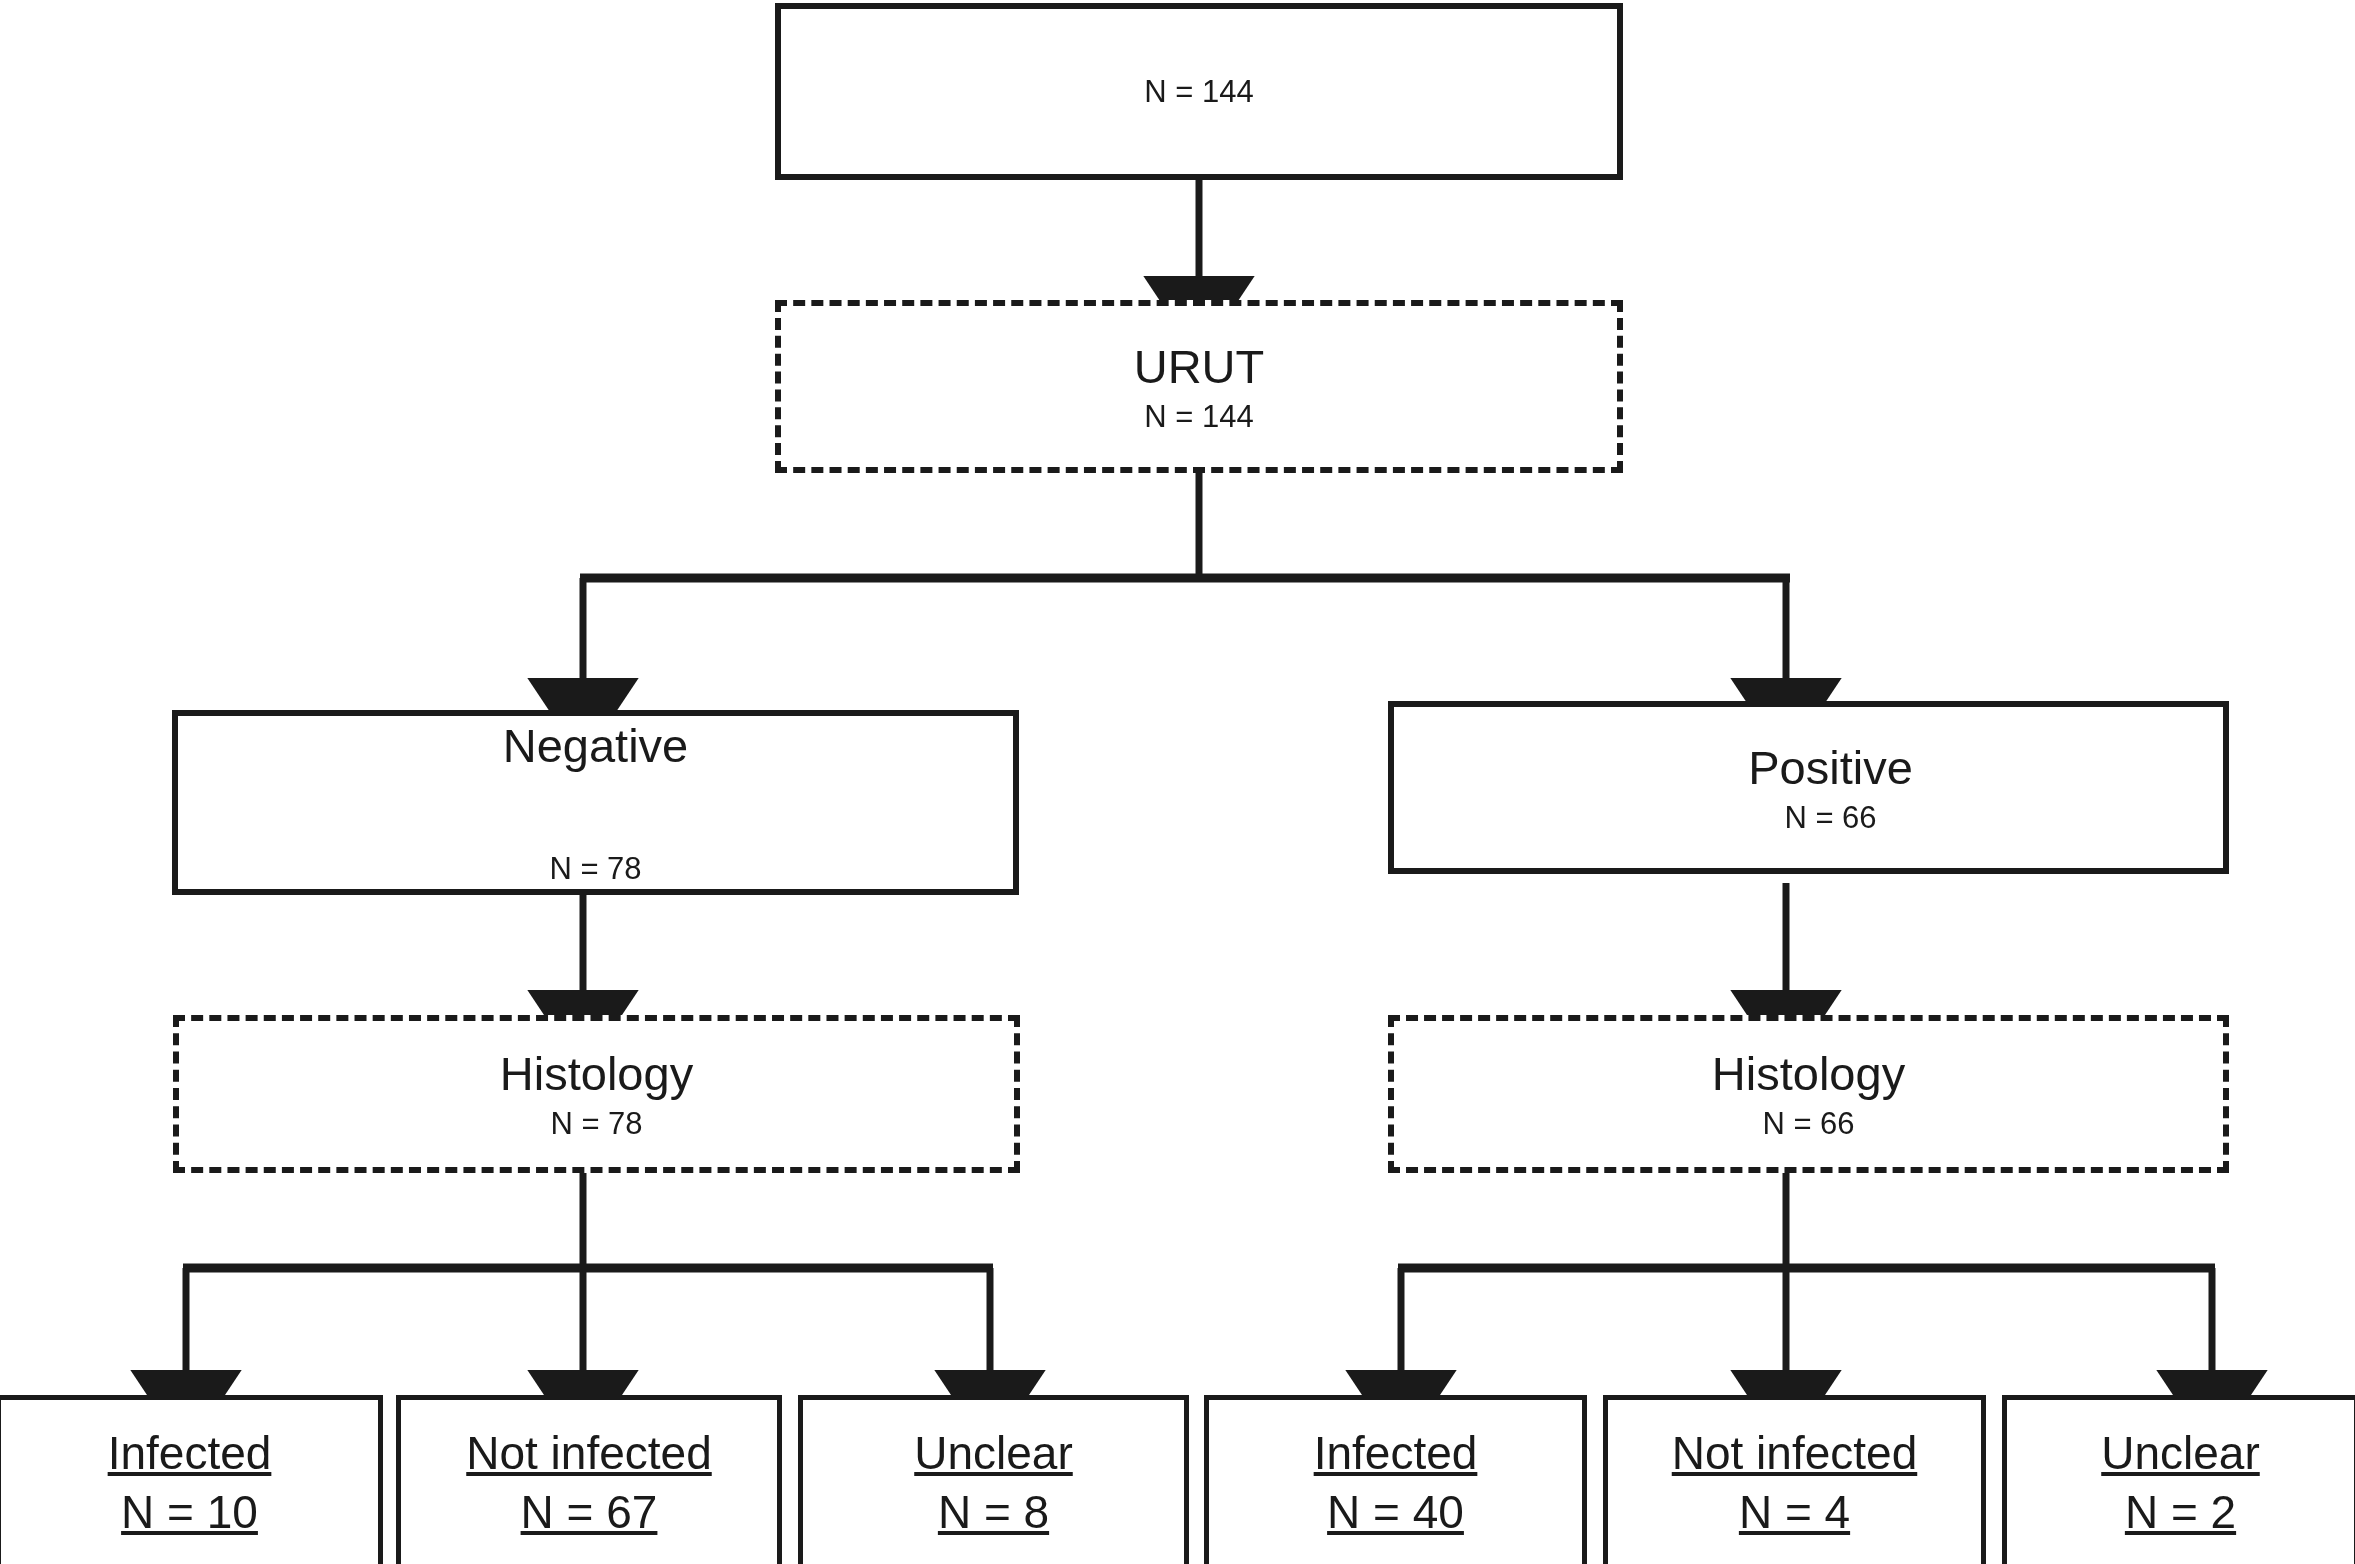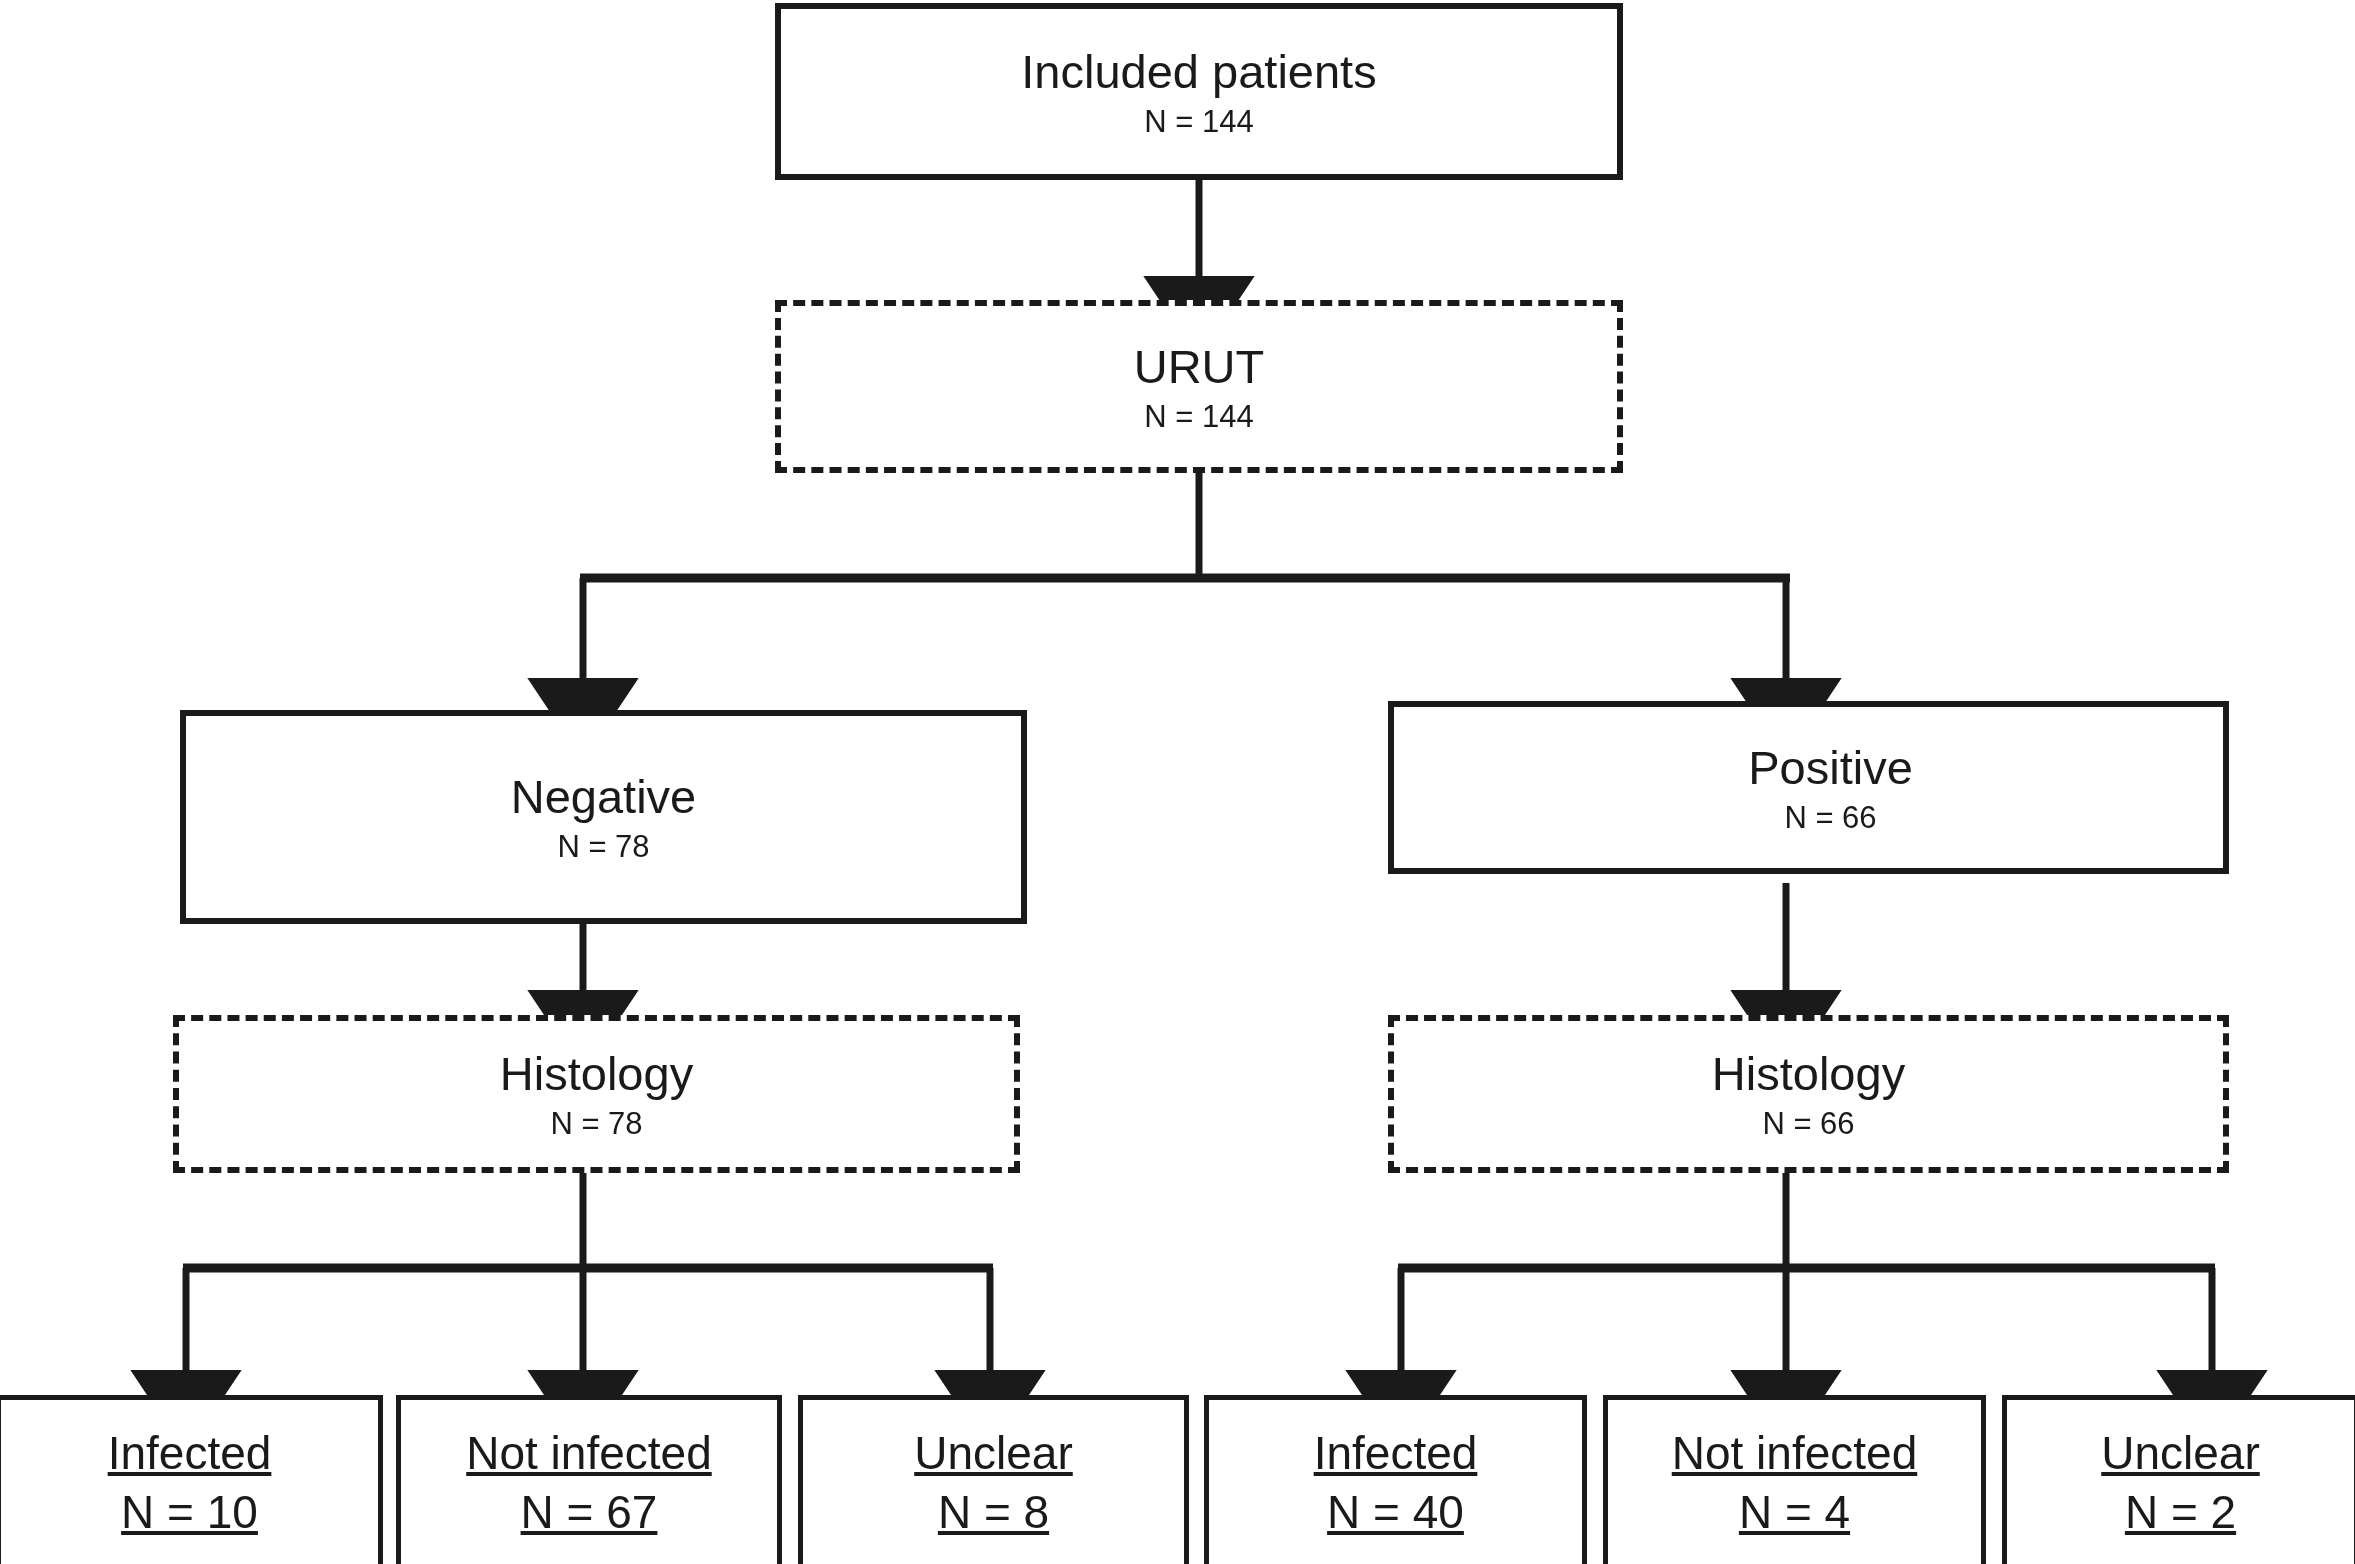--- a/index.html
+++ b/index.html
@@ -101,30 +101,29 @@
 
     <g>
       <line x1="1786" y1="1173" x2="1786" y2="1380" stroke="#1a1a1a" stroke-width="7" marker-end="url(#arrowhead)"></line>
       <line x1="1398" y1="1268" x2="2215" y2="1268" stroke="#1a1a1a" stroke-width="9"></line>
       <line x1="1401" y1="1268" x2="1401" y2="1380" stroke="#1a1a1a" stroke-width="7" marker-end="url(#arrowhead)"></line>
       <line x1="2212" y1="1268" x2="2212" y2="1380" stroke="#1a1a1a" stroke-width="7" marker-end="url(#arrowhead)"></line>
     </g>
   </svg>
 
   <div class="node solid" style="left:775px; top:3px; width:848px; height:177px;">
-    <div class="node-label">Included patients</div>
     <div class="node-count">N = 144</div>
   </div>
 
   <div class="node dashed" style="left:775px; top:300px; width:848px; height:173px;">
     <div class="node-label">URUT</div>
     <div class="node-count">N = 144</div>
   </div>
 
-  <div class="node solid" style="left:180px; top:710px; width:847px; height:214px;">
+  <div class="node solid" style="left:172px; top:710px; width:847px; height:185px;justify-content:space-between;">
     <div class="node-label">Negative</div>
     <div class="node-count">N = 78</div>
   </div>
 
   <div class="node solid" style="left:1388px; top:701px; width:841px; height:173px;padding-left:44px;">
     <div class="node-label">Positive</div>
     <div class="node-count">N = 66</div>
   </div>
 
   <div class="node dashed" style="left:173px; top:1015px; width:847px; height:158px;">

